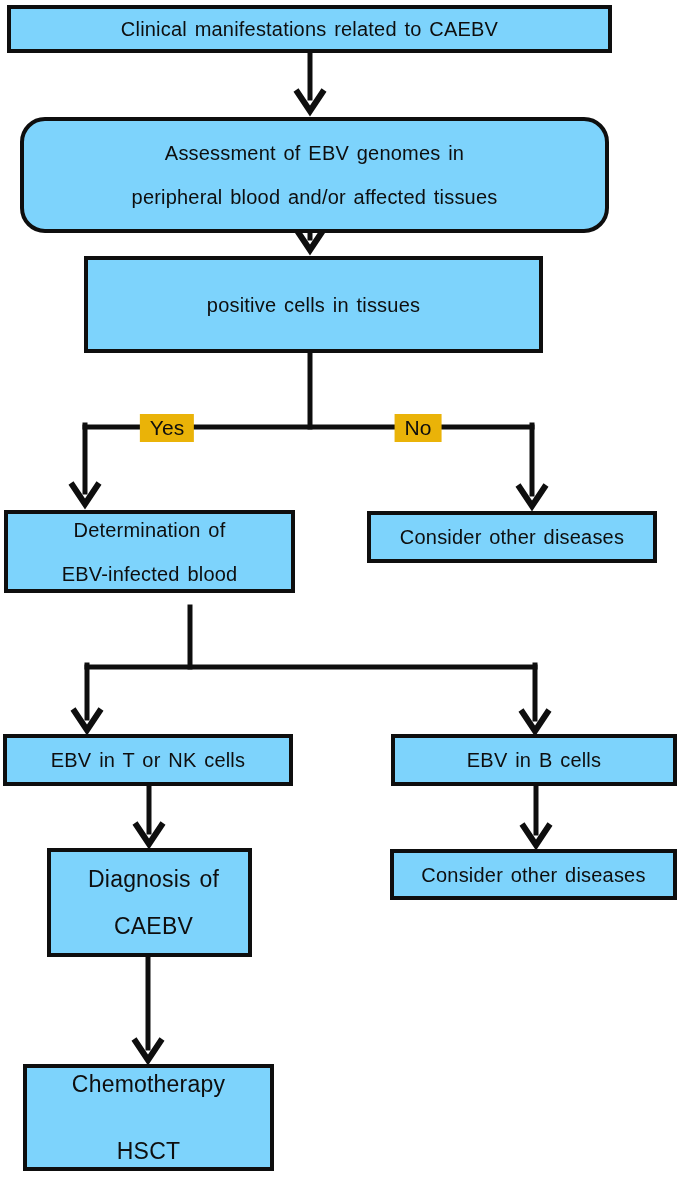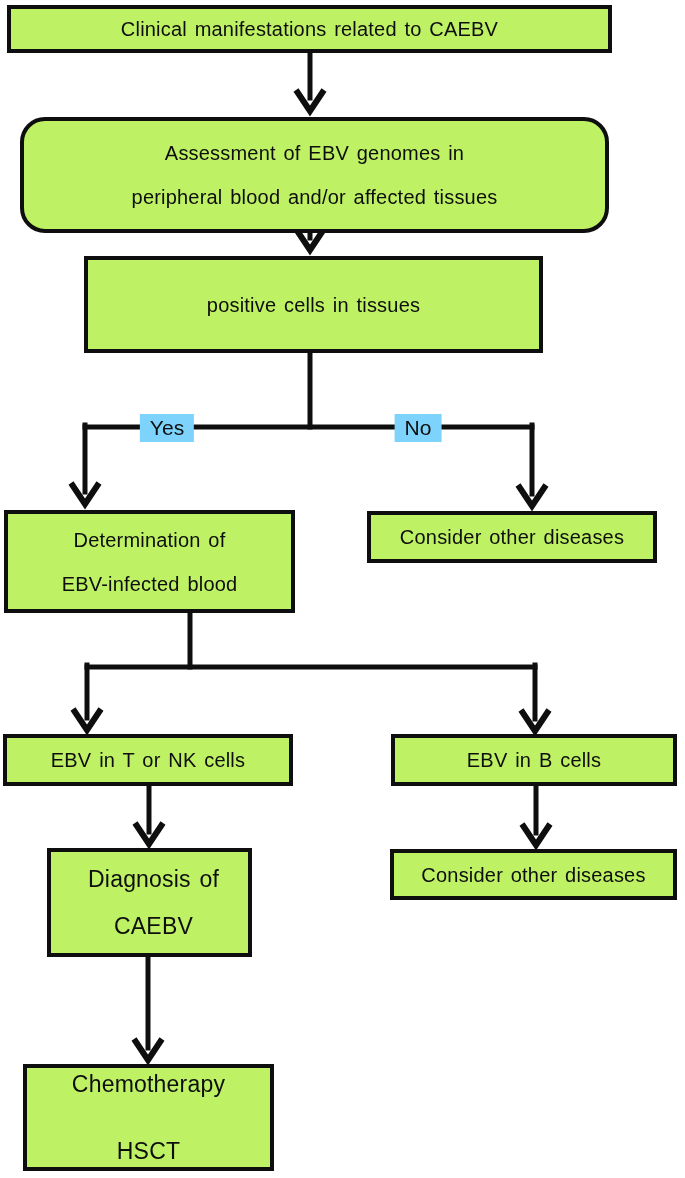--- a/index.html
+++ b/index.html
@@ -19,49 +19,49 @@
   .connectors {
     position: absolute;
     left: 0;
     top: 0;
     z-index: 1;
   }
   .node {
     position: absolute;
     box-sizing: border-box;
     border: 4px solid #0e0e0e;
-    background: #bef264;
+    background: #7dd3fc;
     display: flex;
     flex-direction: column;
     align-items: center;
     justify-content: center;
     text-align: center;
     font-size: 20px;
     letter-spacing: 0.2px;
     word-spacing: 2px;
     z-index: 2;
     line-height: 44px;
   }
   .node span { display: block; }
   .node.clinical      { left: 7px;   top: 5px;    width: 605px; height: 48px; }
   .node.assessment    { left: 20px;  top: 117px;  width: 589px; height: 116px; border-radius: 25px; }
   .node.elevated      { left: 84px;  top: 256px;  width: 459px; height: 97px; }
-  .node.determination { left: 4px;   top: 510px;  width: 291px; height: 103px; }
+  .node.determination { left: 4px;   top: 510px;  width: 291px; height: 83px; }
   .node.consider-no   { left: 367px; top: 511px;  width: 290px; height: 52px; }
   .node.ebv-t-nk      { left: 3px;   top: 734px;  width: 290px; height: 52px; }
   .node.ebv-b         { left: 391px; top: 734px;  width: 286px; height: 52px; }
   .node.diagnosis     { left: 47px;  top: 848px;  width: 205px; height: 109px;
                         font-size: 23px; line-height: 47px; padding-left: 8px; }
   .node.consider-b    { left: 390px; top: 849px;  width: 287px; height: 51px; }
   .node.treatment     { left: 23px;  top: 1064px; width: 251px; height: 107px;
                         font-size: 23px; line-height: 47px; gap: 20px; }
   .branch-label {
     position: absolute;
     transform: translate(-50%, -50%);
-    background: #7dd3fc;
+    background: #eab308;
     padding: 0 10px;
     font-size: 21px;
     line-height: 28px;
     z-index: 3;
   }
   .branch-label.yes { left: 167px; top: 428px; }
   .branch-label.no  { left: 418px; top: 428px; }
 </style>
 </head>
 <body>

